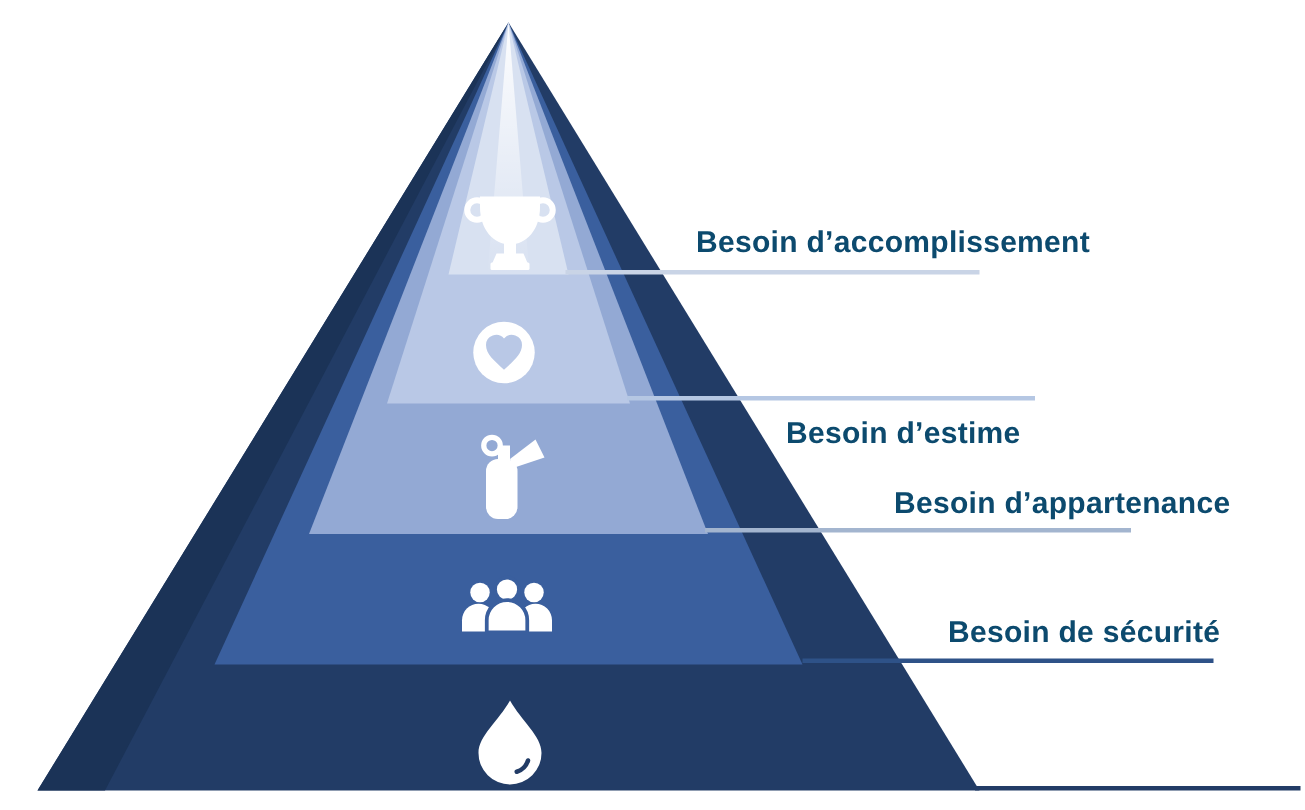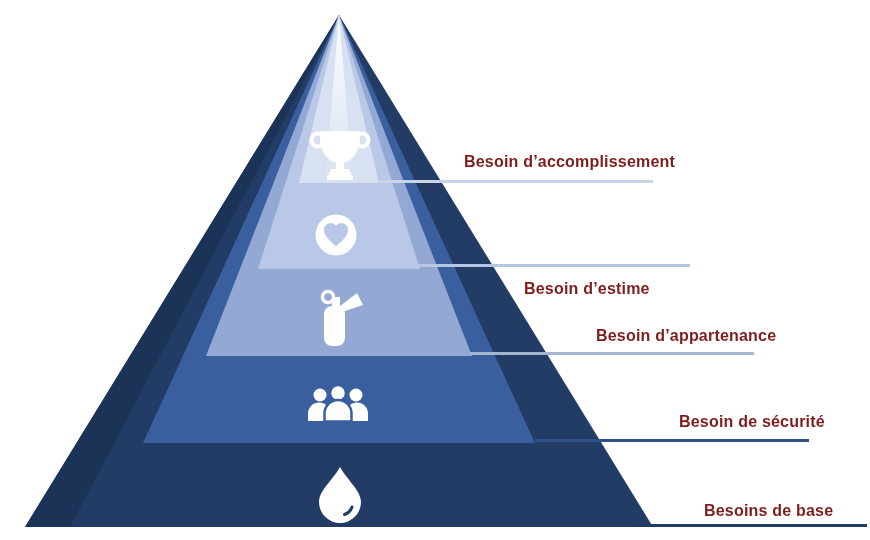--- a/index.html
+++ b/index.html
@@ -1,24 +1,24 @@
 <!DOCTYPE html>
 <html><head>
 <meta charset="utf-8">
 <style>
   html,body{margin:0;padding:0;background:#ffffff;}
   .stage{position:relative;width:870px;height:540px;background:#ffffff;overflow:hidden;
          font-family:"Liberation Sans",sans-serif;}
   .stage svg{position:absolute;left:0;top:0;}
-  .level-label{position:absolute;font-weight:bold;font-size:16px;line-height:22px;
-               color:#7f1d1d;white-space:nowrap;letter-spacing:0.2px;}
+  .level-label{position:absolute;font-weight:bold;font-size:20px;line-height:22px;
+               color:#0c4a6e;white-space:nowrap;letter-spacing:0.2px;}
   #lbl-0{left:464px;top:151px;}
   #lbl-1{left:524px;top:234px;margin-top:44px;}
   #lbl-2{left:596px;top:325px;}
-  #lbl-3{left:632px;top:411px;margin-left:47px;}
+  #lbl-3{left:632px;top:411px;}
   #lbl-4{left:704px;top:500px;}
 </style>
 </head>
 <body>
 
 <div class="stage">
 
   <svg width="870" height="540" viewBox="0 0 870 540">
     <defs>
       <linearGradient id="sheenGrad" x1="0" y1="0" x2="0" y2="1">
@@ -74,15 +74,14 @@
     <rect x="418" y="264" width="272" height="3" fill="#b5c7e3"></rect>
     <rect x="470" y="352" width="284" height="3" fill="#a3b5cf"></rect>
     <rect x="535" y="439" width="274" height="3" fill="#2e5288"></rect>
     <rect x="650" y="524" width="217" height="3" fill="#223c66"></rect>
   </svg>
 
   <div id="lbl-0" class="level-label">Besoin d’accomplissement</div>
   <div id="lbl-1" class="level-label">Besoin d’estime</div>
   <div id="lbl-2" class="level-label">Besoin d’appartenance</div>
   <div id="lbl-3" class="level-label">Besoin de sécurité</div>
-  <div id="lbl-4" class="level-label">Besoins de base</div>
 
 </div>
 
 </body></html>

